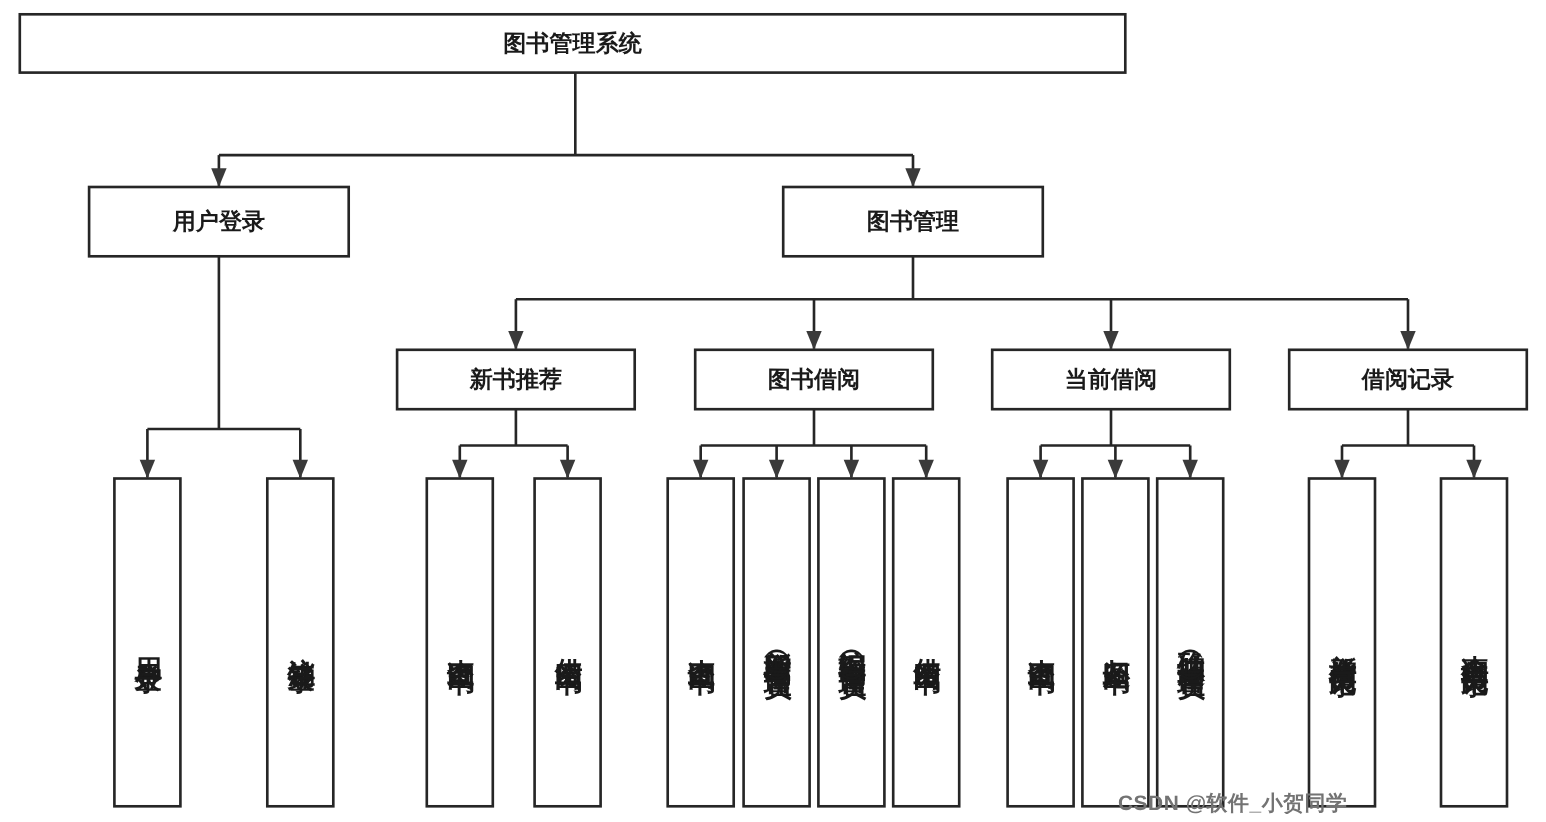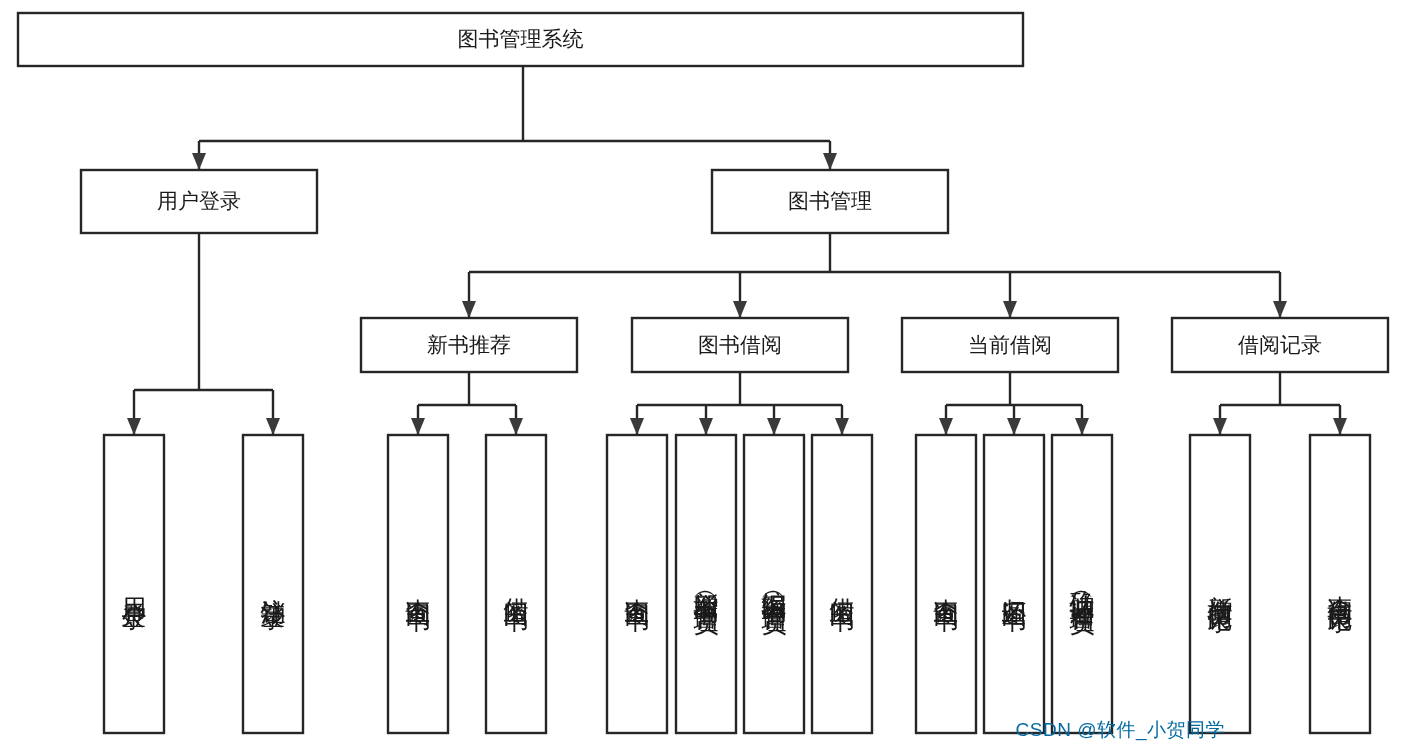--- a/index.html
+++ b/index.html
@@ -12,20 +12,21 @@
     width: 1405px;
     height: 747px;
     font-family: "Liberation Sans", "DejaVu Sans", sans-serif;
     overflow: hidden;
     position: relative;
   }
   #diagram-root {
     position: relative;
     width: 1233px;
     height: 747px;
+    font-weight: bold;
   }
   svg.diagram-canvas {
     position: absolute;
     top: 0;
     left: 0;
     width: 1405px;
     height: 747px;
   }
   .node-box {
     fill: #ffffff;
@@ -71,21 +72,21 @@
     white-space: nowrap;
     user-select: none;
     pointer-events: none;
   }
   .watermark {
     position: absolute;
     right: 8px;
     bottom: 4px;
     font-family: "Liberation Sans", "DejaVu Sans", sans-serif;
     font-size: 19px;
-    color: #0369a1;
+    color: #737373;
     letter-spacing: 0.5px;
     white-space: nowrap;
   }
 </style>
 </head>
 <body>
 
 <div id="diagram-root">
   <svg class="diagram-canvas" viewBox="0 0 1405 747">
     <g id="connectors-layer">

